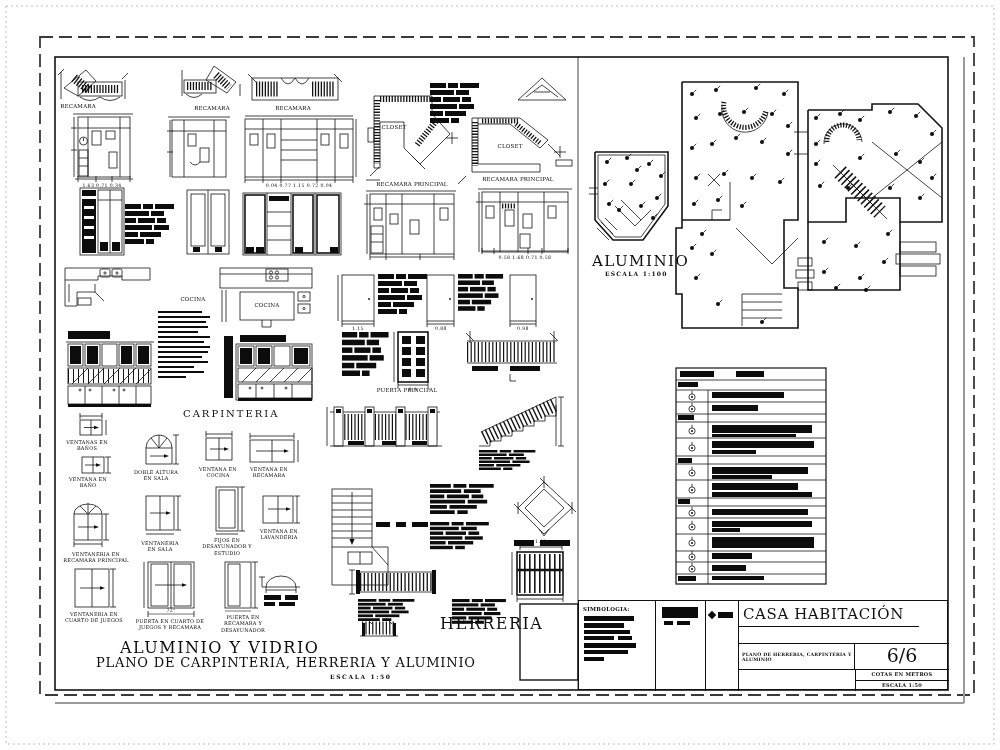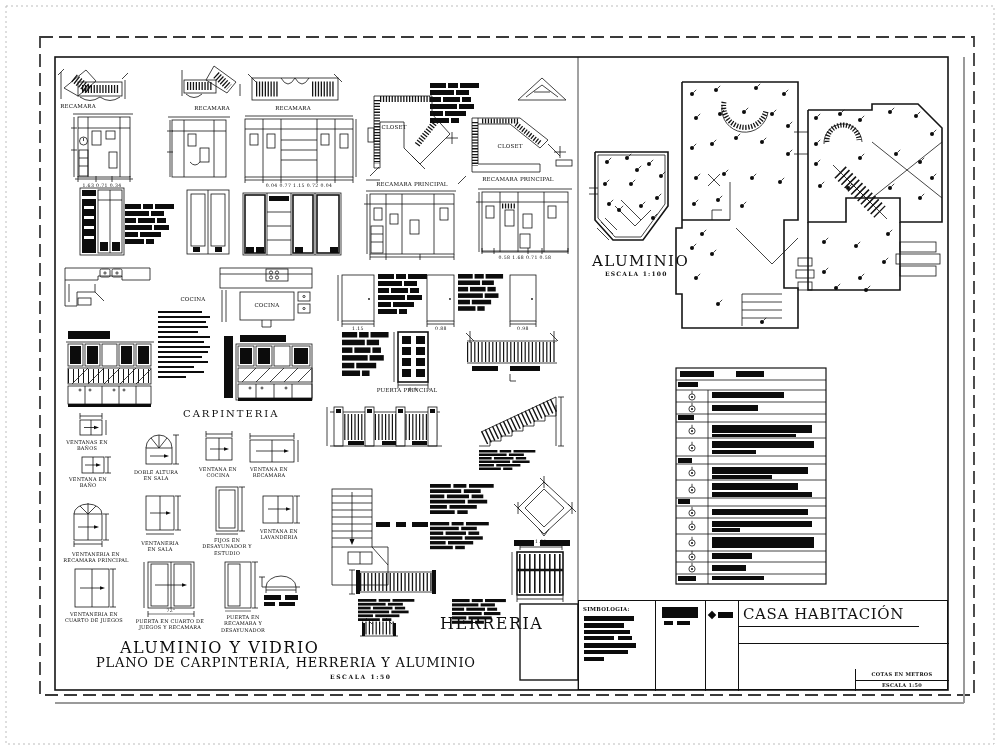--- a/index.html
+++ b/index.html
@@ -905,20 +905,24 @@
     <div class="bar" style="left:9px;top:20px;width:9px;height:4px"></div>
     <div class="bar" style="left:22px;top:20px;width:13px;height:4px"></div>
   </div>
   <div class="tb-cell" style="left:126px;width:33px;">
     <div class="diamond"></div>
     <div class="bar" style="left:13px;top:11px;width:15px;height:6px"></div>
   </div>
   <div class="c4">
     <div class="r1">CASA HABITACIÓN</div>
     <div class="r2"></div>
+    <div class="r3">
+      <div class="sheetname">PLANO DE HERRERIA, CARPINTERIA Y ALUMINIO</div>
+      <div class="pagebox">6/6</div>
+    </div>
     <div class="r45">
       <div class="blank118"></div>
       <div class="units">COTAS EN METROS</div>
       <div class="escala">ESCALA 1:50</div>
     </div>
   </div>
 </div>
 
 </div>
 

